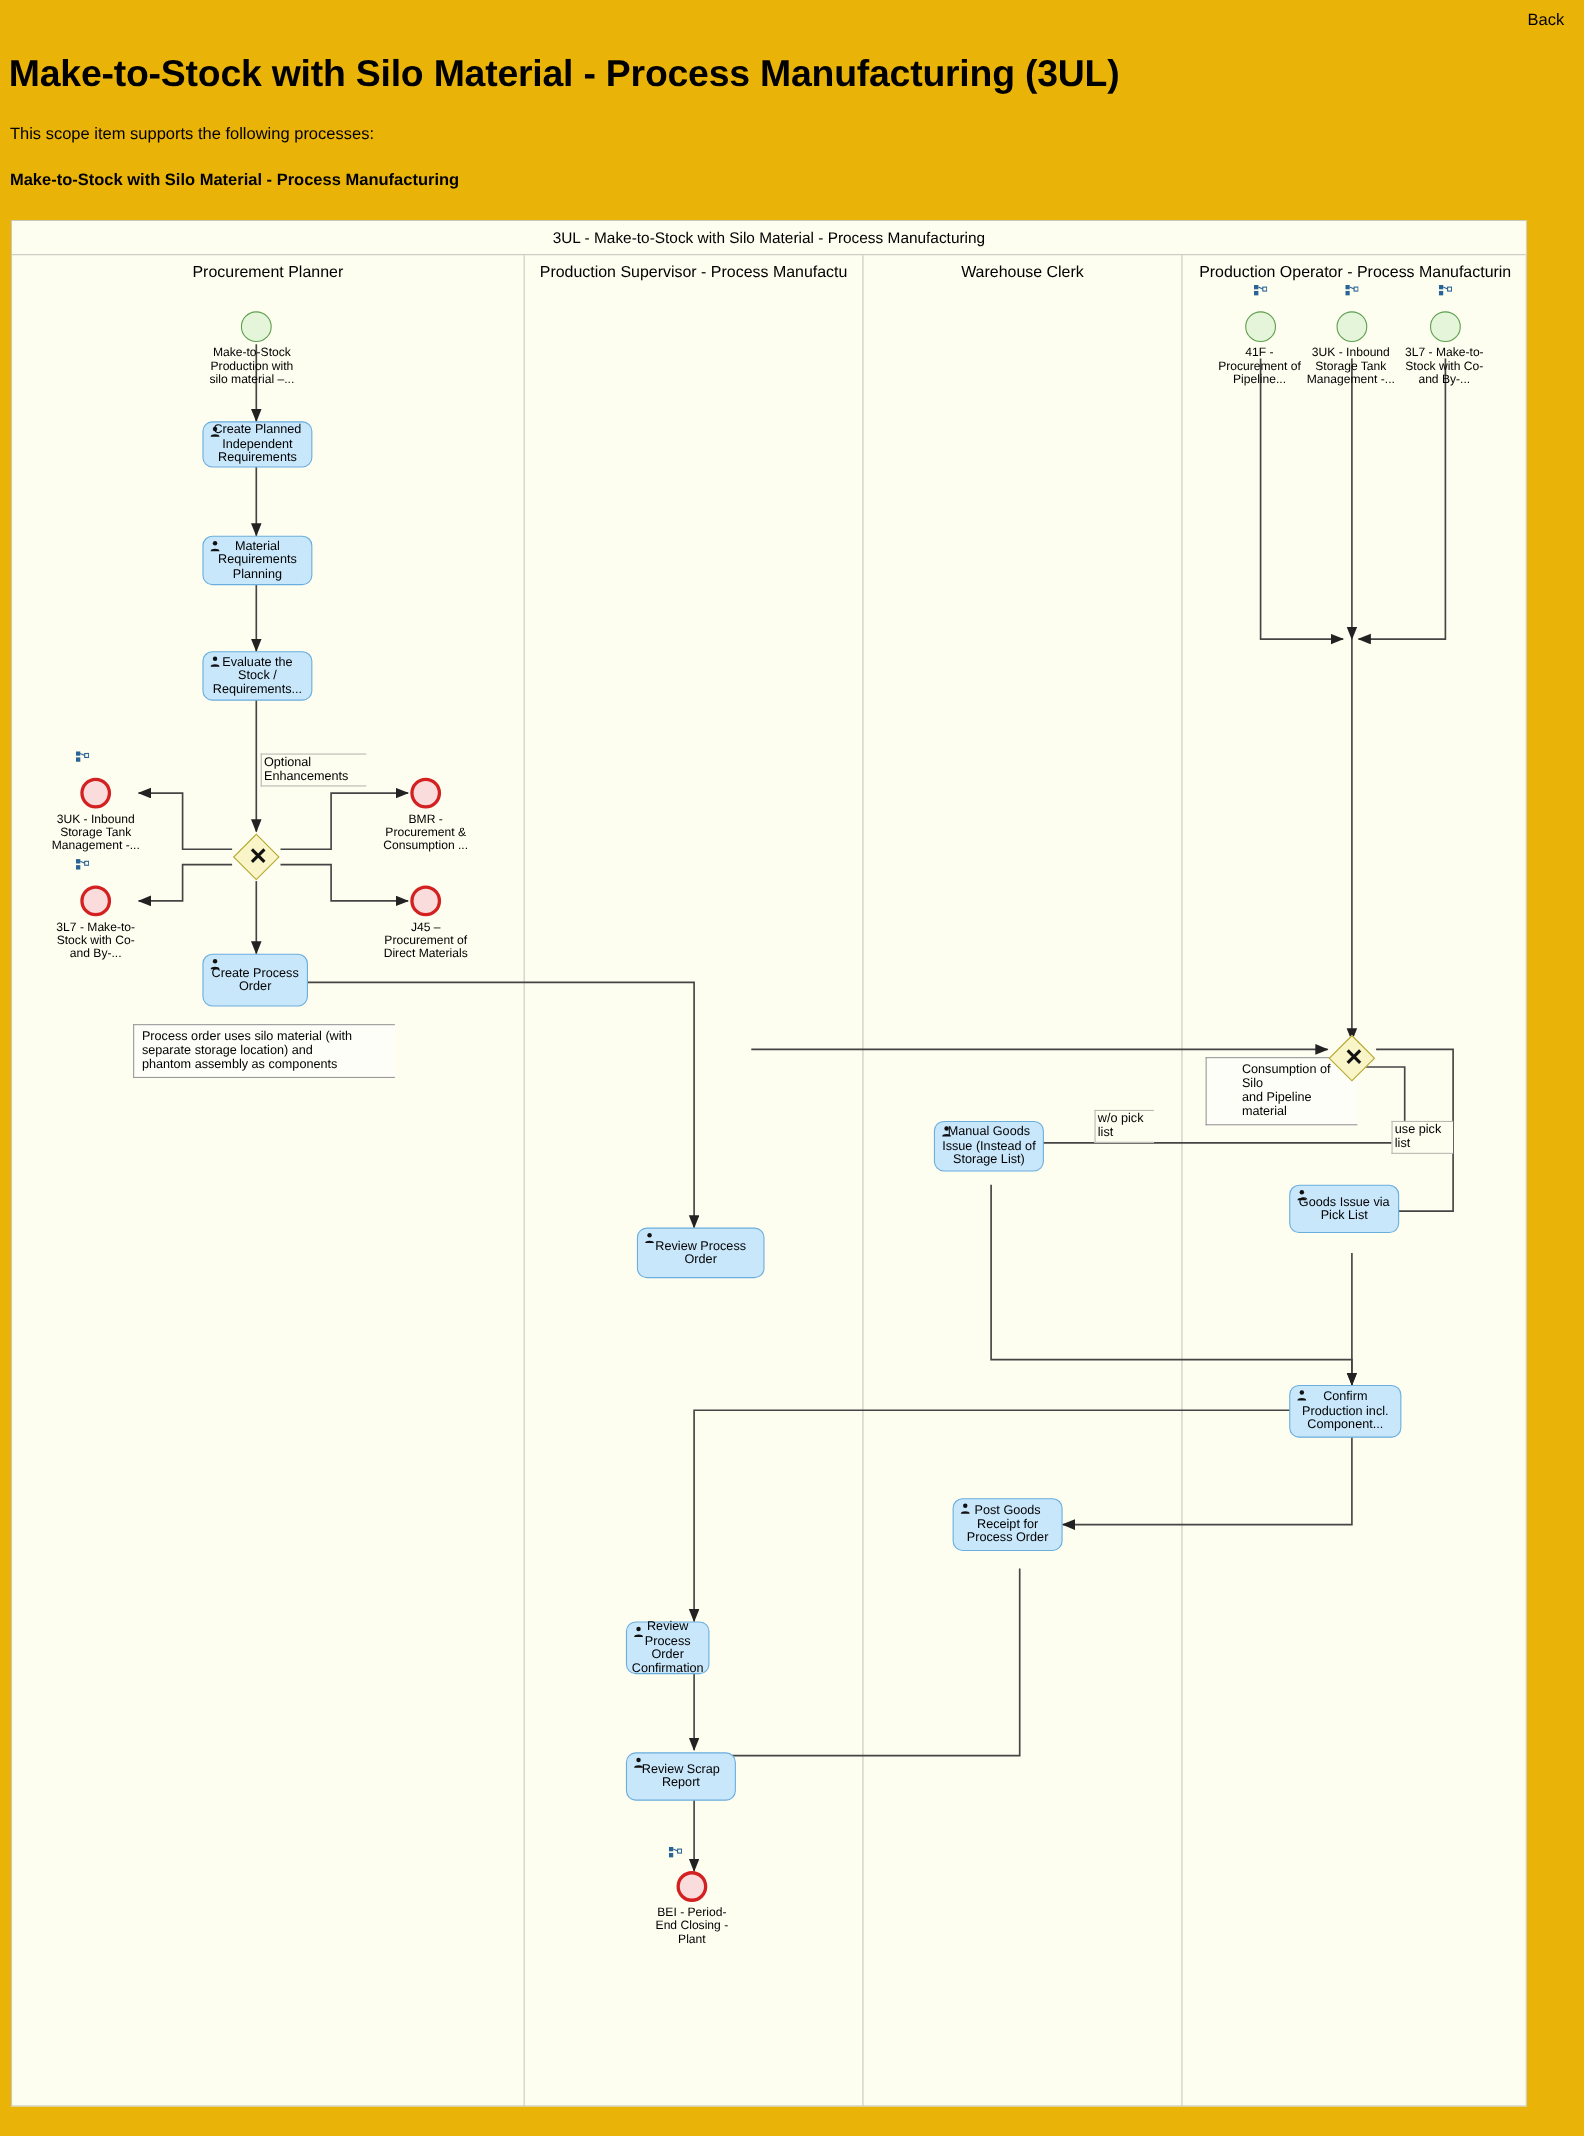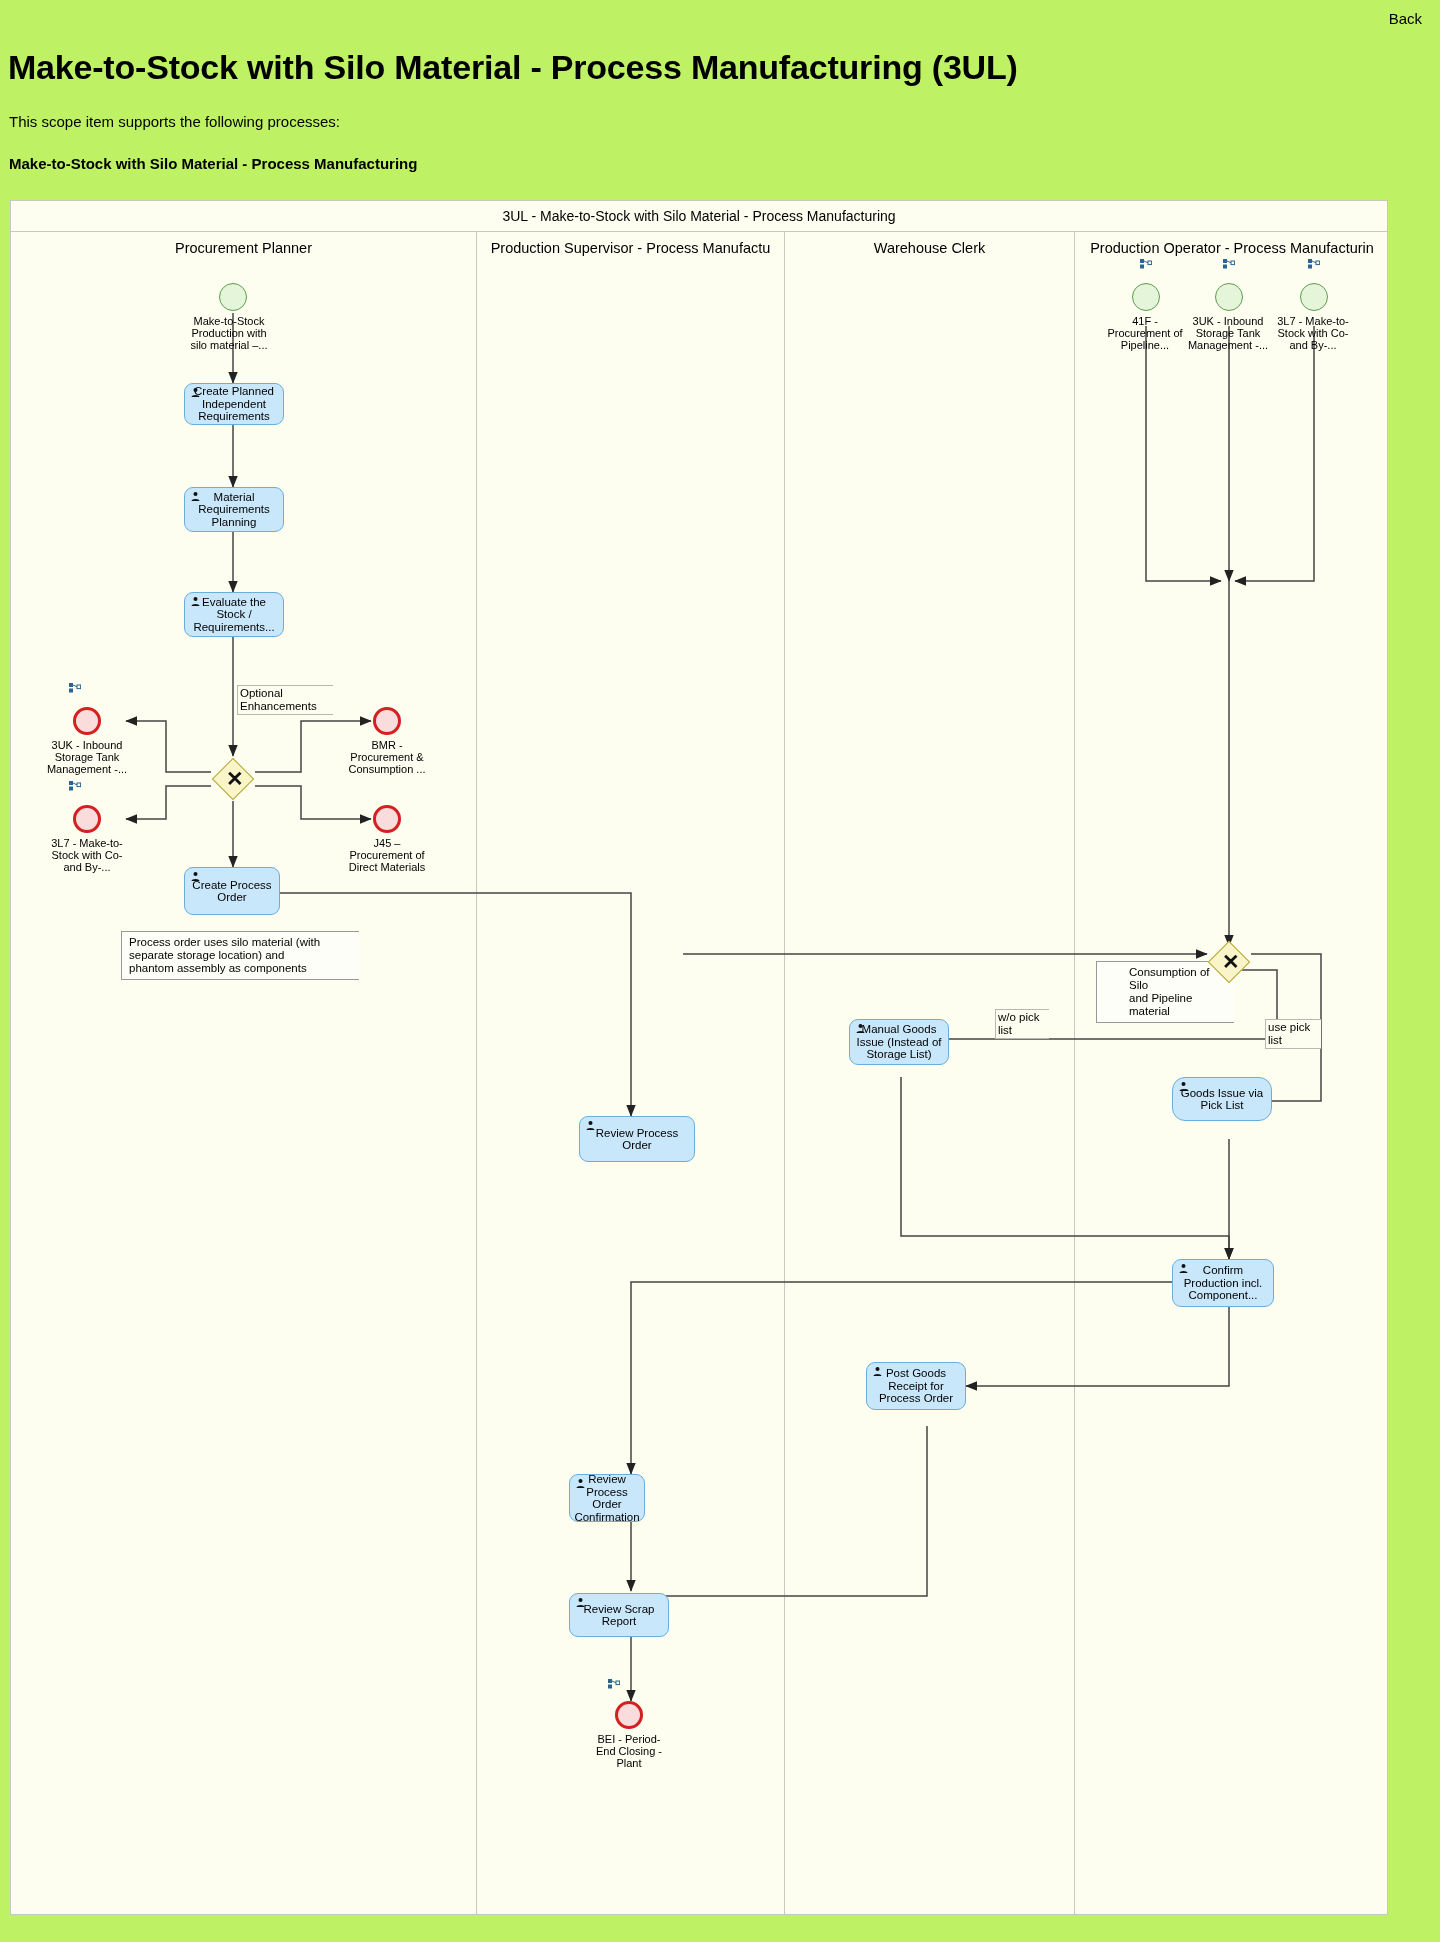--- a/index.html
+++ b/index.html
@@ -6,21 +6,21 @@
   html, body {
     margin: 0; padding: 0;
     background: #ffffff;
     font-family: "Liberation Sans", sans-serif;
     color: #000000;
   }
   .page {
     position: relative;
     width: 1440px;
     height: 1942px;
-    background: #bef264;
+    background: #eab308;
     overflow: hidden;
   }
   
   .back-link {
     position: absolute;
     top: 10px; right: 18px;
     font-size: 15px;
     color: #000;
     text-decoration: none;
     cursor: pointer;
@@ -457,21 +457,21 @@
 
       <div class="annot" style="left:1085px; top:760px; width:138px;padding-left:32px;">Consumption of Silo
 and Pipeline material</div>
 
       <div class="gateway" style="left:1203px; top:746px;"></div>
       <div class="gw-x" style="left:1211px; top:750px;">✕</div>
 
       <div class="flow-label" style="left:1254px; top:818px; width:56px;">use pick
 list</div>
 
-      <div class="task" style="left:1161px; top:876px; width:100px; height:44px;border-radius:13px;">
+      <div class="task" style="left:1161px; top:876px; width:100px; height:44px;">
         <svg class="user-ico" viewBox="0 0 12 12">
             <circle cx="6" cy="3.2" r="2.2" fill="#111"></circle>
             <path d="M1.6,11 C1.6,7.8 10.4,7.8 10.4,11 z" fill="#111"></path>
           </svg>
         <span class="tlabel">Goods Issue via Pick List</span>
       </div>
 
       <div class="task" style="left:1161px; top:1058px; width:102px; height:48px;">
         <svg class="user-ico" viewBox="0 0 12 12">
             <circle cx="6" cy="3.2" r="2.2" fill="#111"></circle>

